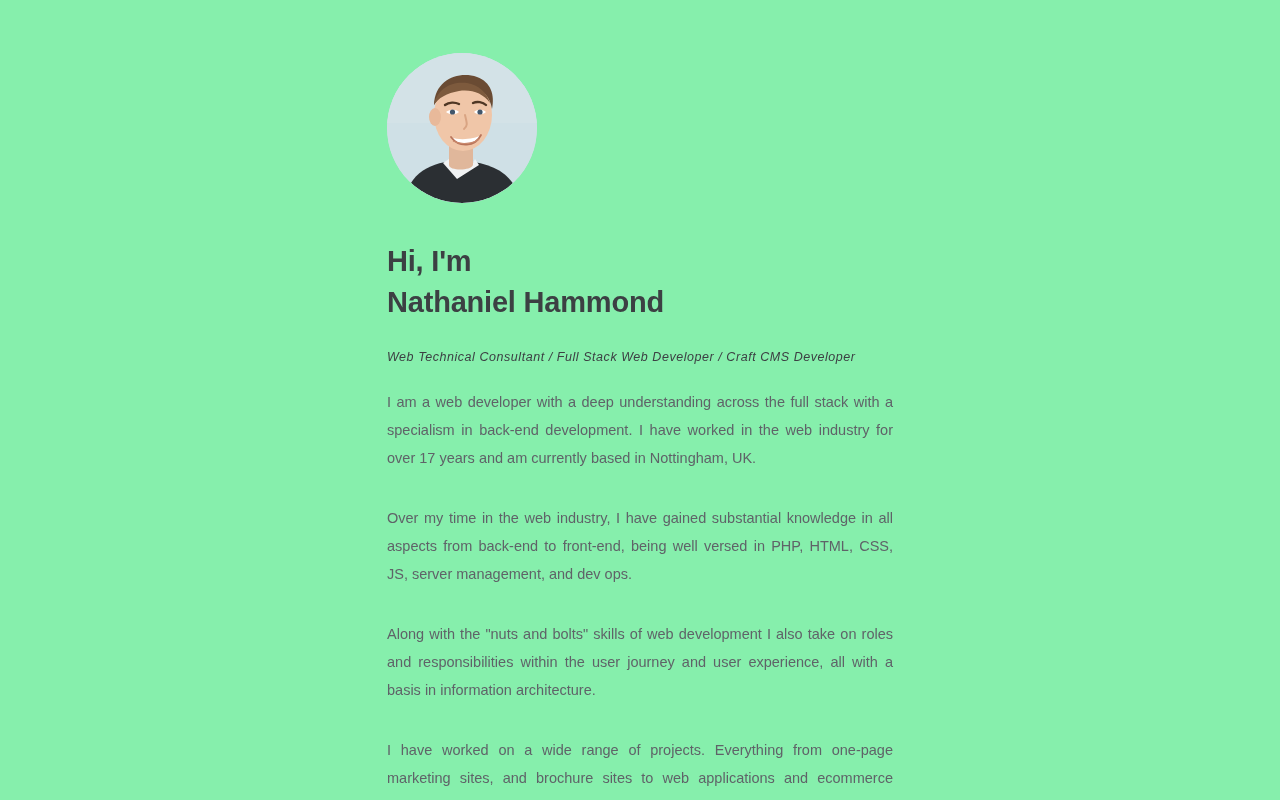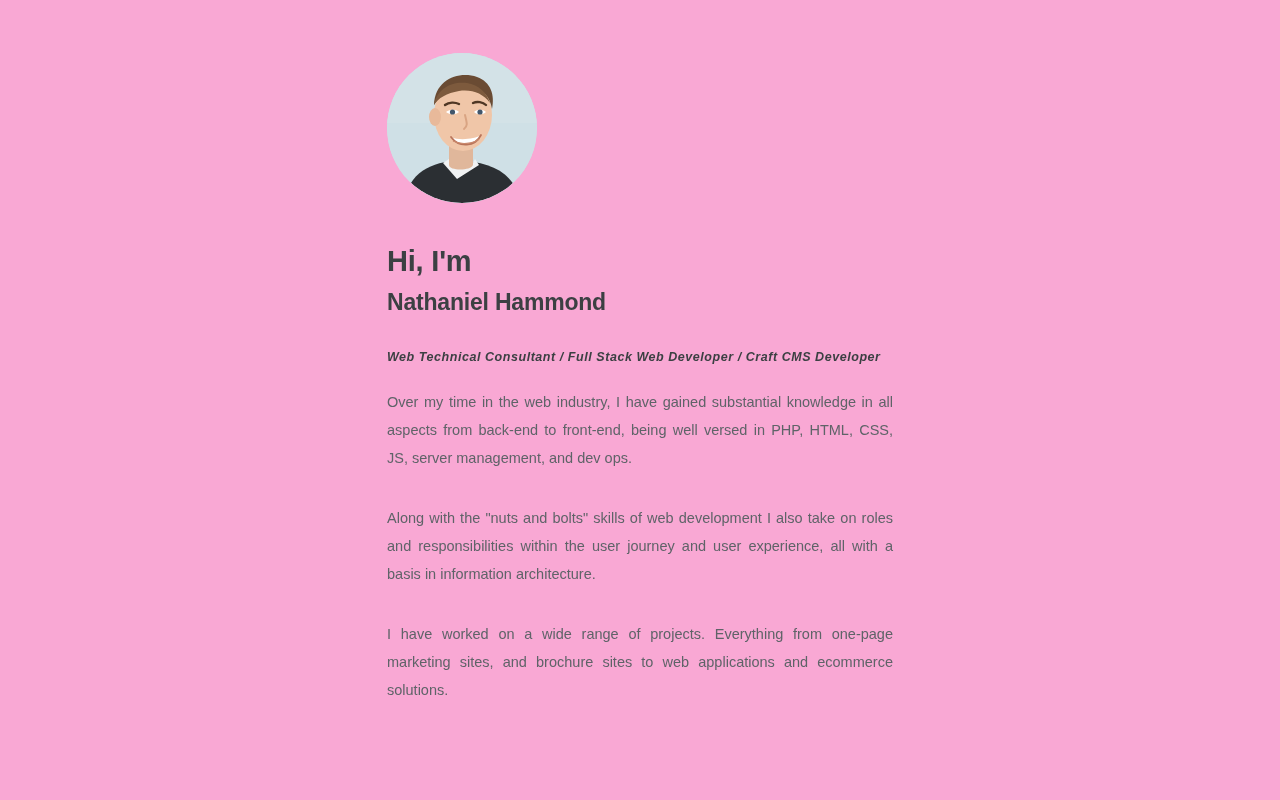--- a/index.html
+++ b/index.html
@@ -10,21 +10,21 @@
     height: 800px;
     background: #ffffff;
     font-family: "Liberation Sans", sans-serif;
     overflow: hidden;
   }
 
   .page {
     width: 1280px;
     height: 800px;
     position: relative;
-    background: #f9a8d4;
+    background: #86efac;
   }
 
   .content {
     position: absolute;
     left: 387px;
     top: 0;
     width: 506px;
   }
 
   .avatar {
@@ -42,27 +42,27 @@
   .headline {
     margin-top: 38px;
     font-size: 30px;
     line-height: 41px;
     font-weight: bold;
     color: #3c4043;
     letter-spacing: -0.2px;
   }
   .headline .line { display: block; white-space: nowrap; }
   .headline .line-1 { font-size: 29px; }
-  .headline .line-2 { font-size: 23px; }
+  .headline .line-2 { font-size: 29px; }
   .headline .line-3 { font-size: 29px; }
 
   .subtitle {
     margin-top: 27px;
     font-size: 12.5px;
-    font-weight: bold;
+    font-weight: normal;
     font-style: italic;
     color: #3c4043;
     letter-spacing: 0.55px;
     white-space: nowrap;
   }
 
   .body-para {
     margin-top: 32px;
     font-size: 14.5px;
     line-height: 28px;
@@ -118,18 +118,19 @@
       </svg>
     </div>
 
     <h1 class="headline">
       <span class="line line-1">Hi, I'm</span>
       <span class="line line-2">Nathaniel Hammond</span>
     </h1>
 
     <div class="subtitle">Web Technical Consultant / Full Stack Web Developer / Craft CMS Developer</div>
 
+    <p class="body-para">I am a web developer with a deep understanding across the full stack with a specialism in back-end development. I have worked in the web industry for over 17 years and am currently based in Nottingham, UK.</p>
     <p class="body-para">Over my time in the web industry, I have gained substantial knowledge in all aspects from back-end to front-end, being well versed in PHP, HTML, CSS, JS, server management, and dev ops.</p>
     <p class="body-para">Along with the "nuts and bolts" skills of web development I also take on roles and responsibilities within the user journey and user experience, all with a basis in information architecture.</p>
     <p class="body-para">I have worked on a wide range of projects. Everything from one-page marketing sites, and brochure sites to web applications and ecommerce solutions.</p>
 
   </div>
 </div>
 
 </body></html>

